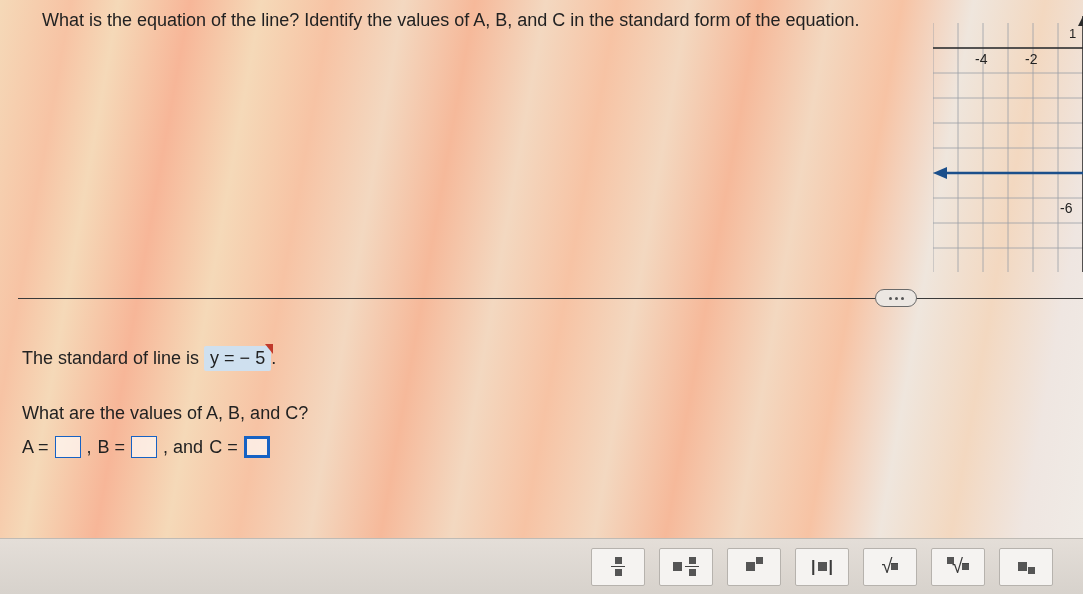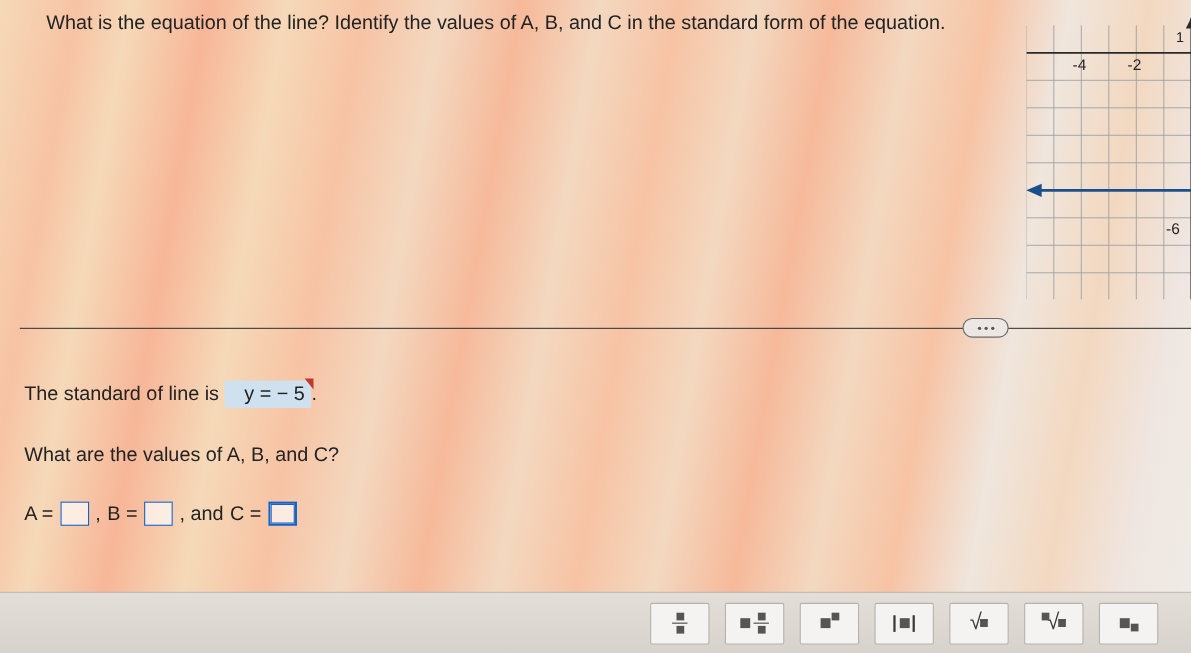--- a/index.html
+++ b/index.html
@@ -48,25 +48,25 @@
     display:flex; align-items:center; justify-content:center;
     gap:3px;
     cursor: pointer;
   }
   .ellipsis-pill span.dot { width:3px; height:3px; background:#555; border-radius:50%; display:block; }
   .answer-block {
     position: absolute;
     left: 22px; top: 346px; right: 40px;
   }
   .answer-block .line1 { margin-bottom: 32px; }
-  .answer-block .line2 { margin-bottom: 32px; }
+  .answer-block .line2 { margin-bottom: 12px; }
   .eq-chip {
     display: inline-block;
     background: #cfe0ef;
-    padding: 2px 6px 2px 18px;
+    padding: 2px 6px 2px 6px;
     border-radius: 2px;
     position: relative;
   }
   .eq-chip .caret {
     position:absolute; right:-2px; top:-2px;
     width:0; height:0;
     border-left: 8px solid transparent;
     border-top: 10px solid #c0392b;
   }
   .inputs-row { display:flex; align-items:center; gap:6px; flex-wrap:wrap; }

